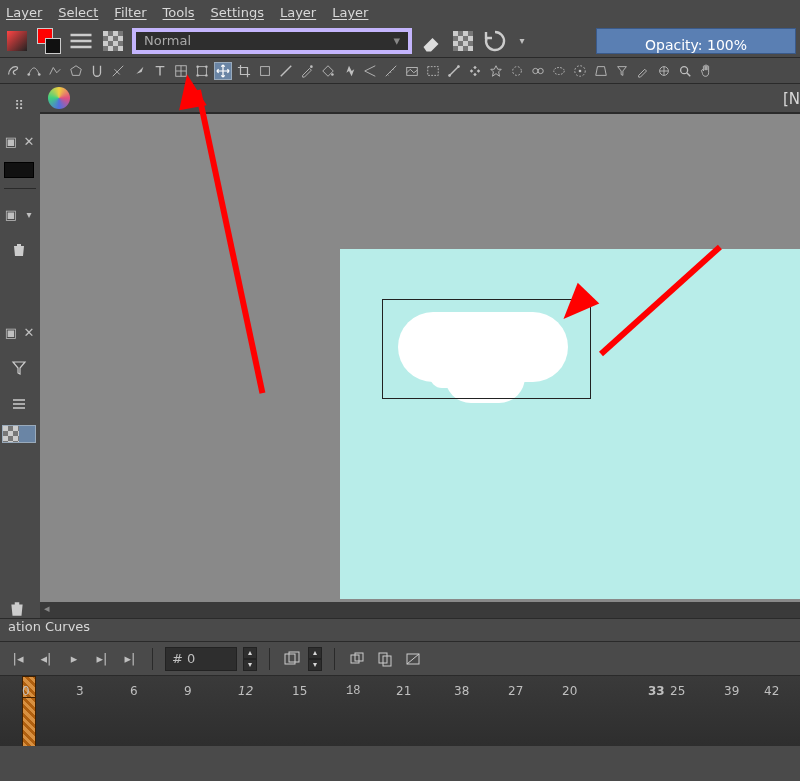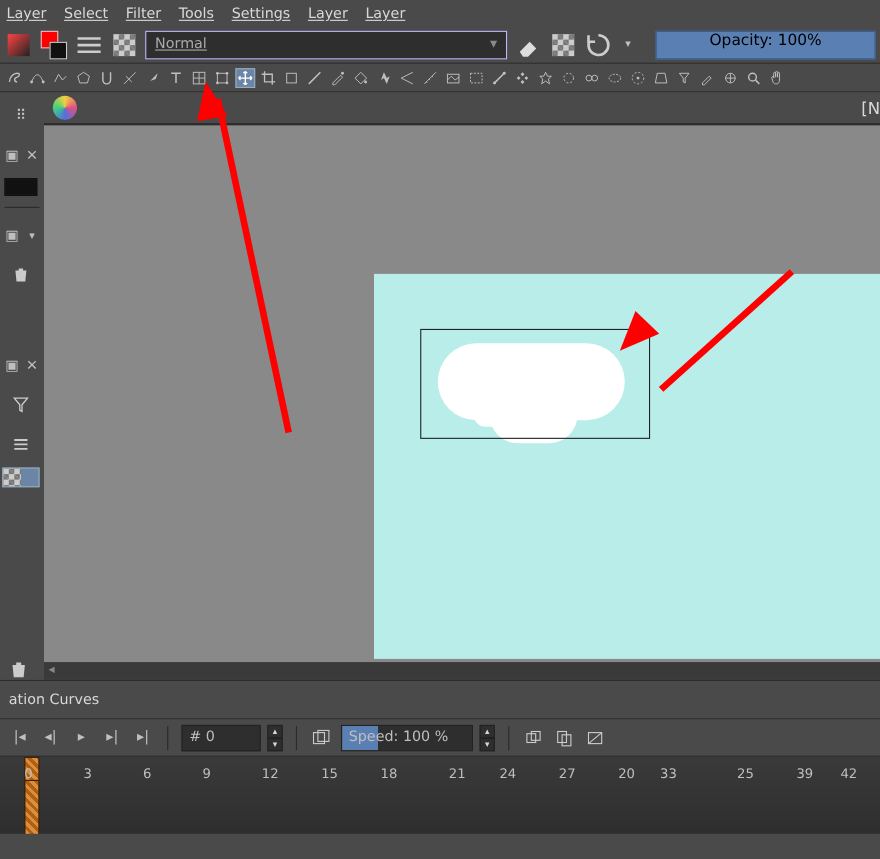--- a/index.html
+++ b/index.html
@@ -58,37 +58,36 @@
     border:1px solid transparent;
     border-radius:2px;
   }
   .swatches{
     position:relative;width:26px;height:26px;
   }
   .swatches::before{content:"";position:absolute;width:14px;height:14px;background:red;border:1px solid #ccc;top:0;left:0;}
   .swatches::after{content:"";position:absolute;width:14px;height:14px;background:#111;border:1px solid #ccc;bottom:0;right:0;}
 
   .blend-select{
-    width:329px;height:26px;
+    width:280px;height:26px;
     background:var(--bg-darker);
-    border:1px solid #c4b5fd;
+    border:4px solid #c4b5fd;
     color:#aaa;
     display:flex;align-items:center;padding:0 8px;
     position:relative;
-    text-decoration:underline;
   }
   .blend-select::after{content:"▾";position:absolute;right:8px;color:#888;}
 
   .opacity-box{
     margin-left:auto;
     width:200px;height:26px;
     background:var(--accent);
     border:1px solid #3a5a8a;
-    color:#000000;
-    display:flex;align-items:flex-start;justify-content:center;
+    color:#ffffff;
+    display:flex;align-items:flex-end;justify-content:center;
     font-size:14px;
   }
 
   
   .toolbar2{
     height:26px;
     background:var(--bg);
     display:flex;
     align-items:center;
     gap:3px;
@@ -178,23 +177,23 @@
     position:relative;
   }
   .hscroll::before{content:"◂";position:absolute;left:4px;top:0;color:#888;font-size:11px;}
 
   .trash-area{
     position:absolute;left:8px;top:600px;color:var(--muted);font-size:16px;
   }
 
   
   .anim-tab{
-    height:36px;
-    background:var(--bg);
-    display:flex;align-items:center;
+    height:24px;
+    background:var(--bg);
+    display:flex;align-items:flex-start;
     padding:0 8px;
     border-top:1px solid var(--divider);
     border-bottom:1px solid var(--divider);
   }
 
   .anim-toolbar{
     height:34px;
     background:var(--bg);
     display:flex;align-items:center;gap:8px;
     padding:0 8px;
@@ -610,23 +609,20 @@
       <div>▴</div>
       <div>▾</div>
     </div>
   <div class="vsep"></div>
   <div class="btn">
     <svg viewBox="0 0 16 16" width="16" height="16">
         <rect x="1" y="3" width="10" height="10" fill="none" stroke="#ccc"></rect>
         <rect x="5" y="1" width="10" height="10" fill="none" stroke="#ccc"></rect>
       </svg>
   </div>
-  <div class="speed-box">
-    <span>Speed: 100 %</span>
-  </div>
   <div class="spin">
       <div>▴</div>
       <div>▾</div>
     </div>
   <div class="vsep"></div>
   <div class="btn">
     <svg viewBox="0 0 16 16" width="16" height="16">
         <rect x="2" y="4" width="8" height="8" fill="none" stroke="#ccc"></rect>
         <rect x="6" y="2" width="8" height="8" fill="none" stroke="#ccc"></rect>
       </svg>
@@ -645,28 +641,28 @@
   </div>
 </div>
 
 <div class="timeline">
   <div class="ruler">
     <div class="frame-marker"></div>
   <span style="left: 22px;">0</span>
       <span style="left: 76px;">3</span>
       <span style="left: 130px;">6</span>
       <span style="left: 184px;">9</span>
-      <span style="left: 238px;">12</span>
+      <span style="left: 238px; font-style: italic;">12</span>
       <span style="left: 292px;">15</span>
-      <span style="left: 346px;">18</span>
-      <span style="left: 408px;">21</span>
-      <span style="left: 454px;">24</span>
+      <span style="left: 346px; font-family: Liberation Mono, monospace;">18</span>
+      <span style="left: 396px;">21</span>
+      <span style="left: 454px;">38</span>
       <span style="left: 508px;">27</span>
       <span style="left: 562px;">20</span>
-      <span style="left: 600px;">33</span>
+      <span style="left: 648px; font-weight: bold;">33</span>
       <span style="left: 670px;">25</span>
       <span style="left: 724px;">39</span>
       <span style="left: 764px;">42</span>
     </div>
   <div class="tracks">
     <div class="track-key"></div>
   </div>
 </div>
 
 <div class="arrow1-line"></div>

